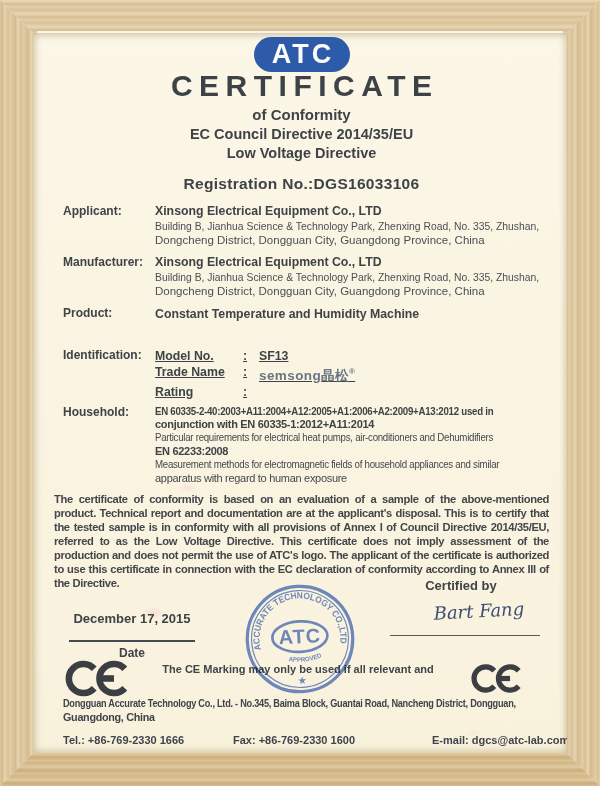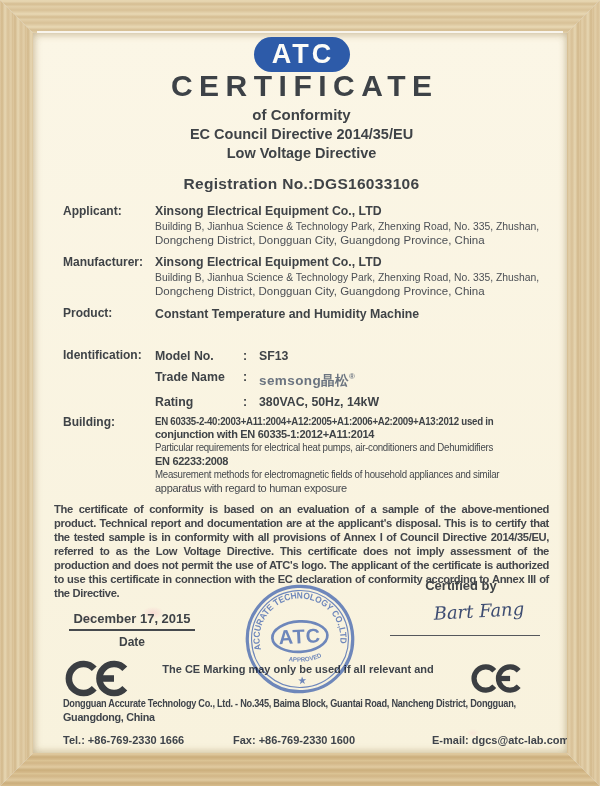--- a/index.html
+++ b/index.html
@@ -39,32 +39,32 @@
   .sub2{margin-top:3px;font-size:14.5px;font-weight:bold;text-align:center;line-height:16px;}
   .registration{margin-top:14px;font-size:15.5px;font-weight:bold;text-align:center;letter-spacing:.3px;line-height:17px;}
   
   .grid{margin-top:12px;display:grid;grid-template-columns:92px 1fr;}
   .flabel{font-weight:bold;font-size:12px;line-height:15px;}
   .fval{font-size:12.3px;}
   .fname{font-weight:bold;line-height:15px;white-space:nowrap;}
   .addr{font-size:11.5px;line-height:14px;color:#4b4f55;white-space:nowrap;transform-origin:0 50%;}
   .mb8{margin-bottom:8px;} .mb13{margin-bottom:26px;} .mb5{margin-bottom:5px;}
   .prodval{font-weight:bold;line-height:16px;}
-  .idrows{display:grid;grid-template-columns:88px 16px 1fr;row-gap:5px;}
+  .idrows{display:grid;grid-template-columns:88px 16px 1fr;text-decoration:underline;}
   .idname,.idcolon,.idval{font-weight:bold;font-size:12.3px;line-height:16px;}
   .tradename{color:#6b7480;font-size:13.5px;letter-spacing:.4px;font-weight:bold;}
   .tradename sup{font-size:8px;}
   .sline{font-size:11px;line-height:13.4px;letter-spacing:-.3px;white-space:nowrap;transform-origin:0 50%;color:#44484d;}
   .sbold{font-weight:bold;color:#3f4347;}
   .cond{transform:scaleX(.88);} .cond9{transform:scaleX(.9);} .cond85{transform:scaleX(.85);}
   
   .declaration{margin:7px -9px 0 -9px;text-align:justify;font-weight:bold;font-size:11.2px;line-height:14px;letter-spacing:-.35px;color:#43464b;}
   
   .date-block{position:absolute;left:36px;top:578px;width:126px;text-align:center;}
-  .date-value{font-size:13px;font-weight:bold;padding-bottom:3px;border-bottom:2px solid #46494d;white-space:nowrap;}
+  .date-value{font-size:13px;font-weight:bold;padding-bottom:14px;border-bottom:2px solid #46494d;white-space:nowrap;}
   .date-label{margin-top:4px;font-size:12px;font-weight:bold;}
   .certified-block{position:absolute;left:357px;top:545px;width:150px;}
   .certified-label{font-size:13px;font-weight:bold;text-align:center;padding-right:8px;}
   .signature{font-family:"DejaVu Serif",serif;font-style:italic;font-size:18px;color:#3e4d72;
     text-align:center;transform:rotate(-3deg) translateX(14px);margin-top:8px;height:26px;}
   .sig-line{border-top:1.5px solid #55585c;margin-top:8px;}
   .stamp{position:absolute;left:50%;top:549px;width:114px;height:114px;transform:translateX(-50%) rotate(-3deg);
     opacity:.88;mix-blend-mode:multiply;z-index:3;}
   .ce-left{position:absolute;left:31px;top:626px;width:66px;height:39px;}
   .ce-right{position:absolute;left:437px;top:630px;width:53px;height:31px;}
@@ -135,25 +135,24 @@
             <div class="idname">Model No.</div>
             <div class="idcolon">:</div>
             <div class="idval">SF13</div>
 
             <div class="idname">Trade Name</div>
             <div class="idcolon">:</div>
             <div class="idval tradename"><span>semsong晶松</span><sup>®</sup></div>
 
             <div class="idname">Rating</div>
             <div class="idcolon">:</div>
-            <div class="idval">380VAC, 50Hz, 14kW</div>
           </div>
         </div>
 
-        <div class="flabel">Building:</div>
+        <div class="flabel">Household:</div>
         <div class="fval">
           <div class="sline sbold cond">EN 60335-2-40:2003+A11:2004+A12:2005+A1:2006+A2:2009+A13:2012 used in</div>
           <div class="sline sbold">conjunction with EN 60335-1:2012+A11:2014</div>
           <div class="sline cond">Particular requirements for electrical heat pumps, air-conditioners and Dehumidifiers</div>
           <div class="sline sbold">EN 62233:2008</div>
           <div class="sline cond">Measurement methods for electromagnetic fields of household appliances and similar</div>
           <div class="sline">apparatus with regard to human exposure</div>
         </div>
       </div>
 

